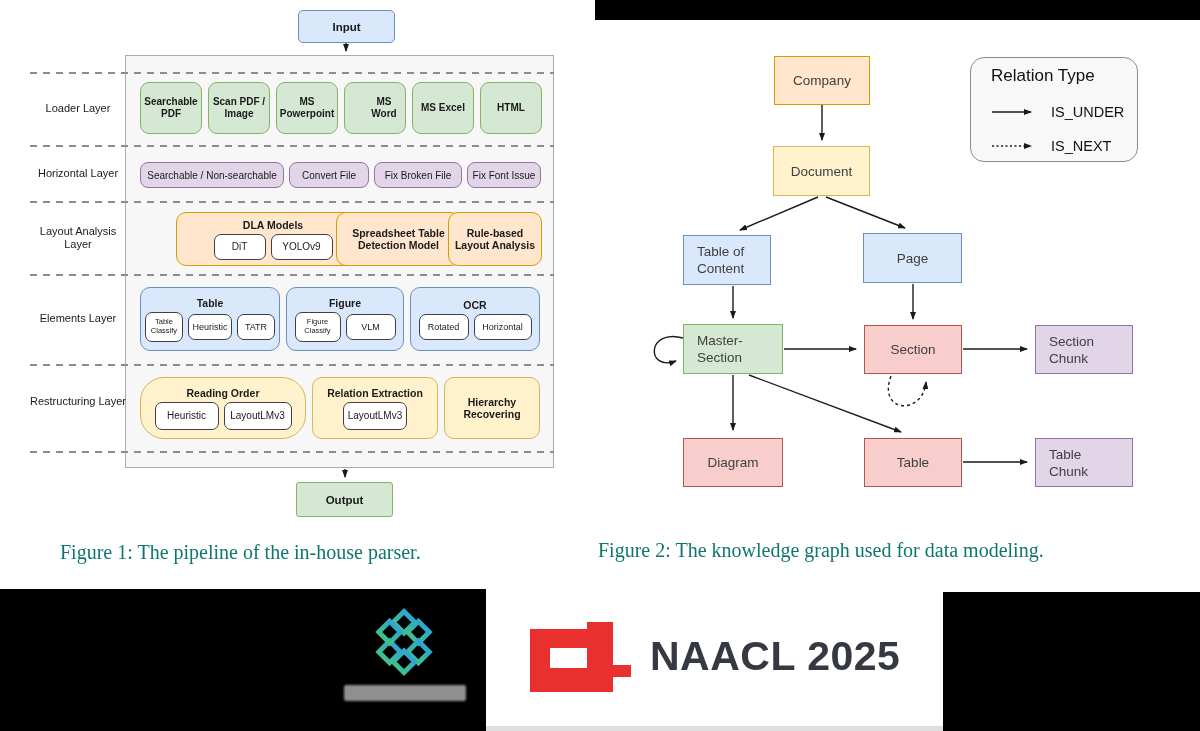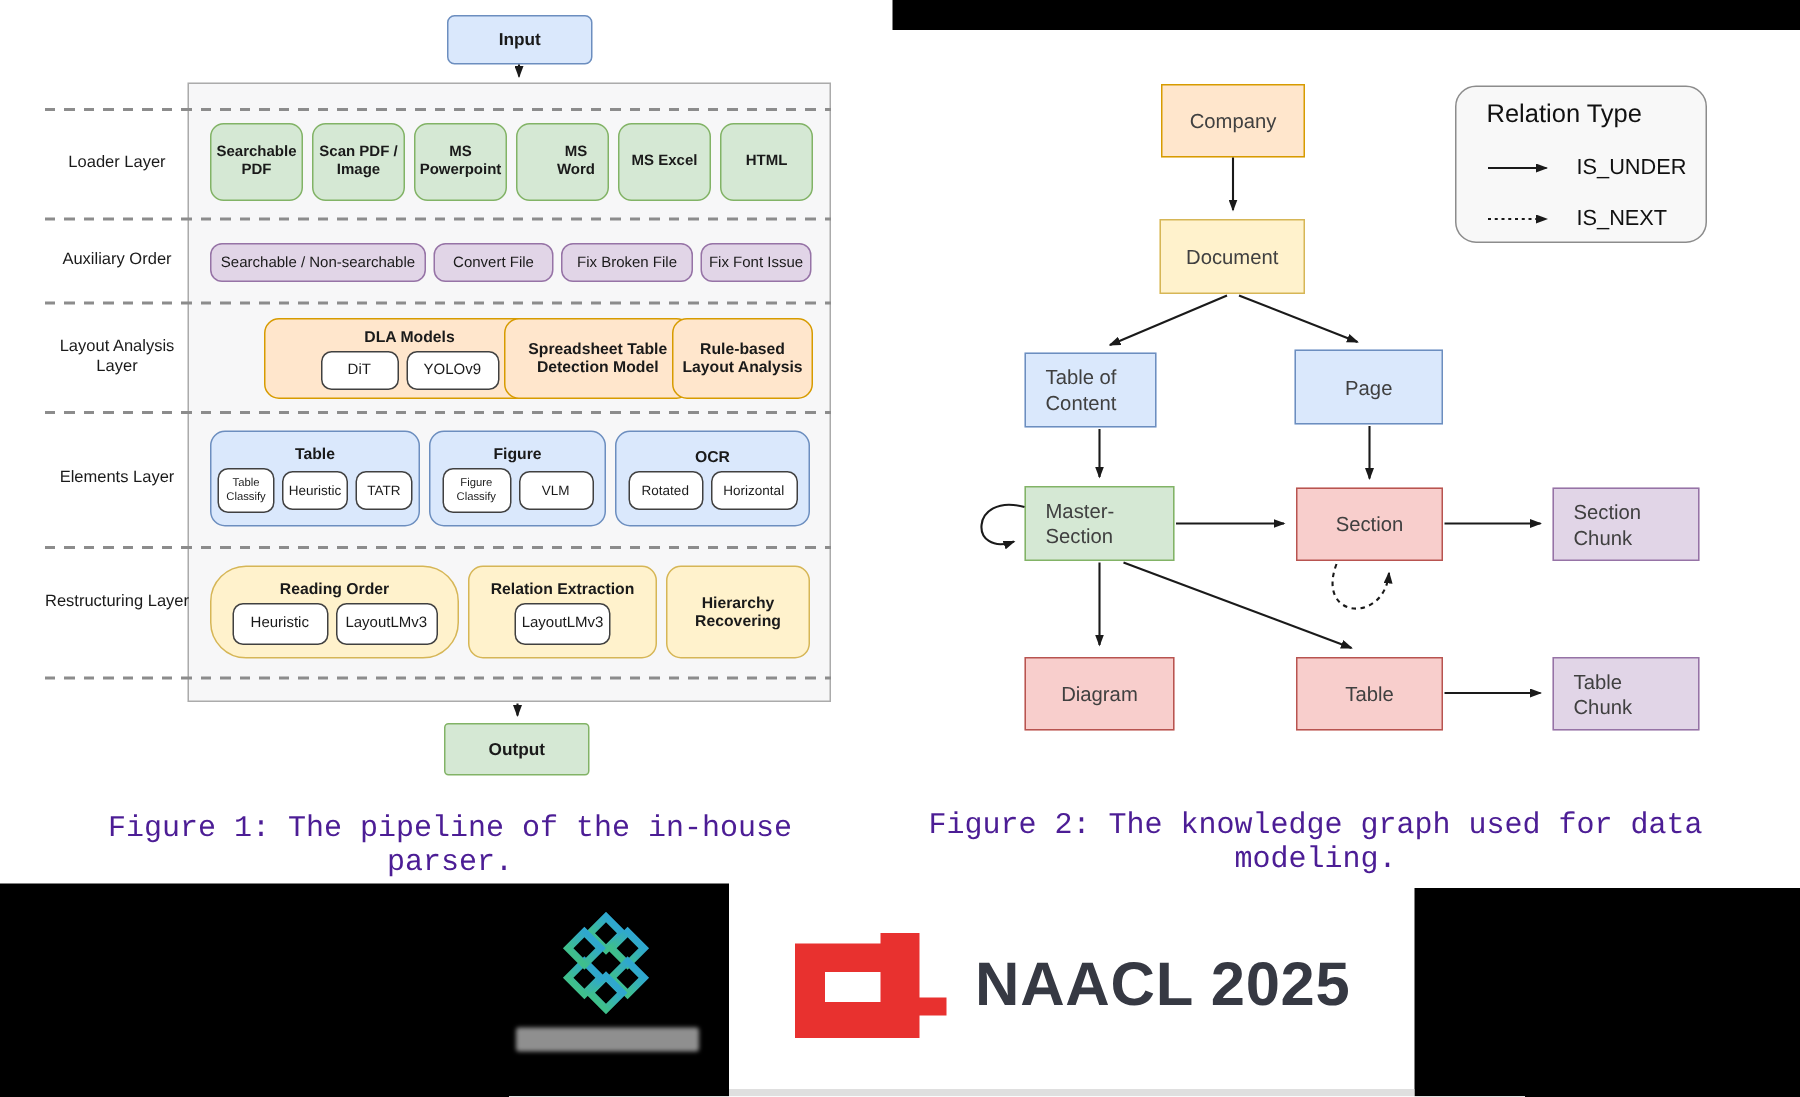--- a/index.html
+++ b/index.html
@@ -27,21 +27,21 @@
   .node-simple{position:absolute;display:flex;align-items:center;justify-content:center;
        font-weight:700;font-size:11.5px;box-sizing:border-box}
   .node{position:absolute;display:flex;align-items:center;justify-content:center;text-align:left;
        font-size:13.5px;line-height:17px;color:#404040;box-sizing:border-box;padding:0 13px}
   .c-green{background:var(--green-f,#D5E8D4);border:1px solid var(--green-s,#82B366)}
   .c-purple{background:var(--purple-f,#E1D5E7);border:1px solid var(--purple-s,#9673A6)}
   .c-orange{background:var(--orange-f,#FFE6CC);border:1px solid var(--orange-s,#D79B00)}
   .c-blue{background:var(--blue-f,#DAE8FC);border:1px solid var(--blue-s,#6C8EBF)}
   .c-yellow{background:var(--yellow-f,#FFF2CC);border:1px solid var(--yellow-s,#D6B656)}
   .c-red{background:var(--red-f,#F8CECC);border:1px solid var(--red-s,#B85450)}
-  .caption{position:absolute;font-family:Liberation Mono, monospace;font-size:20px;color:#4c1d95;text-align:center}
+  .caption{position:absolute;font-family:Liberation Serif, serif;font-size:20px;color:#0f766e;}
   #legend{position:absolute;left:970px;top:57px;width:168px;height:105px;background:#F8F8F8;
        border:1.4px solid #8C8C8C;border-radius:14px;box-sizing:border-box;z-index:10}
   .legend-title{position:absolute;left:20px;top:8px;font-size:17px;color:#111}
   .legend-row{position:absolute;left:20px;display:flex;align-items:center;gap:12px;font-size:14.5px;color:#111}
   #legend line{stroke:var(--arrow,#1a1a1a);stroke-width:1.4}
   #legend line.d{stroke-dasharray:2 2.5}
   #overlay{position:absolute;left:0;top:0;pointer-events:none;z-index:40}
   #overlay path.e{stroke:var(--arrow,#1a1a1a);stroke-width:1.4;fill:none}
   #overlay path.dashed{stroke-dasharray:3 3}
   #ah path{fill:var(--arrow,#1a1a1a)}
@@ -72,21 +72,21 @@
       <div class="dash" style="left: 30px; top: 274px; width: 524px;"></div>
       <div class="dash" style="left: 30px; top: 364px; width: 524px;"></div>
       <div class="dash" style="left: 30px; top: 451px; width: 524px;"></div>
       <div class="rowlabel" style="left: 26px; top: 102px;">Loader Layer</div>
       <div class="box loader c-green" style="left: 140px; top: 82px; width: 62px; height: 52px;">Searchable PDF</div>
       <div class="box loader c-green" style="left: 208px; top: 82px; width: 62px; height: 52px;">Scan PDF / Image</div>
       <div class="box loader c-green" style="left: 276px; top: 82px; width: 62px; height: 52px;">MS Powerpoint</div>
       <div class="box loader c-green" style="left: 344px; top: 82px; width: 62px; height: 52px; padding-left: 20px;">MS Word</div>
       <div class="box loader c-green" style="left: 412px; top: 82px; width: 62px; height: 52px;">MS Excel</div>
       <div class="box loader c-green" style="left: 480px; top: 82px; width: 62px; height: 52px;">HTML</div>
-      <div class="rowlabel" style="left: 26px; top: 167px;">Auxiliary Order</div>
+      <div class="rowlabel" style="left: 26px; top: 167px;">Horizontal Layer</div>
       <div class="box aux c-purple" style="left: 140px; top: 162px; width: 144px; height: 26px;">Searchable / Non-searchable</div>
       <div class="box aux c-purple" style="left: 289px; top: 162px; width: 80px; height: 26px;">Convert File</div>
       <div class="box aux c-purple" style="left: 374px; top: 162px; width: 88px; height: 26px;">Fix Broken File</div>
       <div class="box aux c-purple" style="left: 467px; top: 162px; width: 74px; height: 26px;">Fix Font Issue</div>
       <div class="rowlabel" style="left: 26px; top: 225px;">Layout Analysis Layer</div>
       <div class="group r3 c-orange" style="left: 140px; top: 212px; width: 194px; height: 54px; margin-left: 36px;">
         <div class="g-title">DLA Models</div>
         <div class="subrow">
           <div class="sb" style="width: 52px;">DiT</div>
           <div class="sb" style="width: 62px;">YOLOv9</div>

